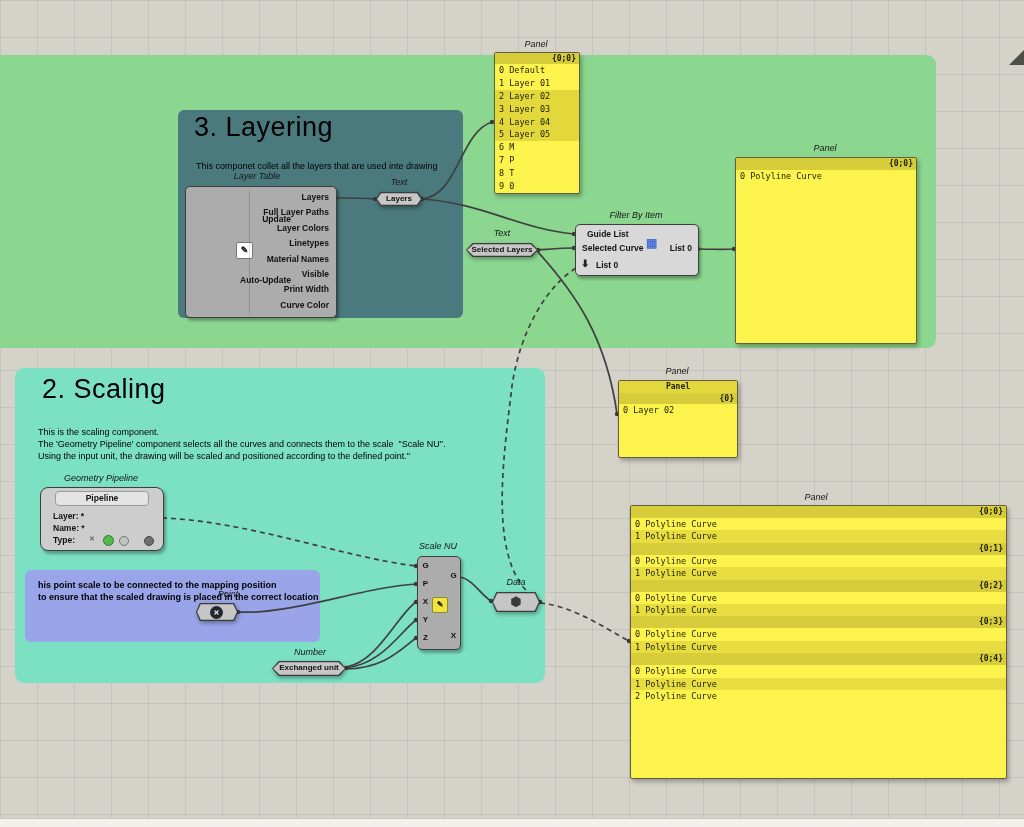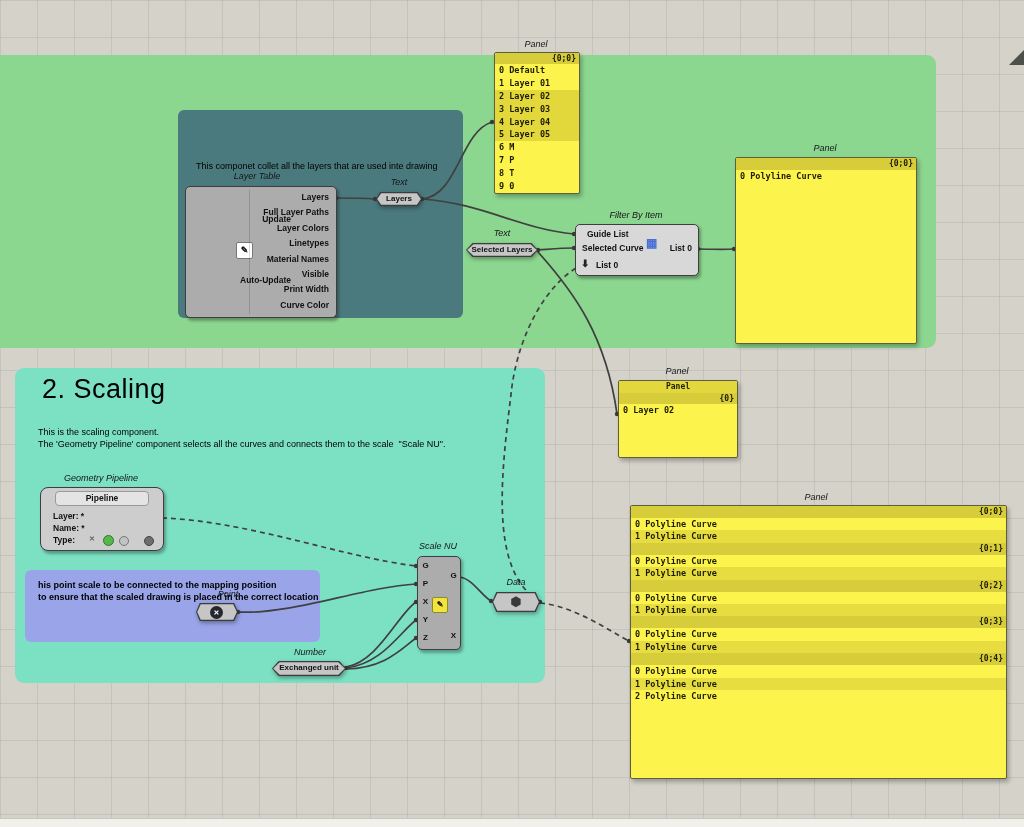--- a/index.html
+++ b/index.html
@@ -12,21 +12,21 @@
   .grp{position:absolute;border-radius:9px;}
   .big-title{position:absolute;font-size:27px;color:#000;letter-spacing:.5px;}
   .desc{position:absolute;font-size:9px;color:#000;line-height:12px;white-space:pre;}
   .lbl{position:absolute;font-style:italic;font-size:9px;color:#151515;transform:translateX(-50%);white-space:nowrap;}
   svg.wires{position:absolute;left:0;top:0;}
   .comp{position:absolute;background:#ACACAC;border:1.5px solid #3E3E3E;border-radius:5px;
         box-shadow:2px 2.5px 3px rgba(0,0,0,.3);font-size:8.5px;font-weight:bold;color:#111;}
   .panel{position:absolute;background:#FCF34C;border:1px solid #5f5f3f;border-radius:2px;
         box-shadow:2px 3px 4px rgba(0,0,0,.28);font-family:"DejaVu Sans Mono",monospace;color:#1c1c00;overflow:hidden;}
   .ph{height:11px;line-height:11px;background:#D7CD3A;font-size:8px;font-weight:bold;text-align:right;padding-right:3px;}
-  .pr{font-size:8.5px;font-weight:bold;padding-left:4px;white-space:pre;overflow:hidden;}
+  .pr{font-size:8.5px;font-weight:normal;padding-left:4px;white-space:pre;overflow:hidden;}
   .p-top .pr{height:12.9px;line-height:12.9px;}
   .p-big .pr,.p-small .pr{height:13px;line-height:13px;}
   .p-res .ph{height:12px;line-height:12px;}
   .p-res .pr{height:12.4px;line-height:12.4px;}
   .hl{background:#E2D83C;}
   .odd{background:#E7DD41;}
   .pname{height:12px;line-height:12px;background:#E2D83D;font-size:8px;font-weight:bold;text-align:center;}
   .capsule{position:absolute;filter:drop-shadow(1.5px 2px 2px rgba(0,0,0,.35));}
   .cap-o,.cap-i{position:absolute;clip-path:polygon(0% 50%,9% 0%,91% 0%,100% 50%,91% 100%,9% 100%);}
   .cap-o{inset:0;background:#3C3C3C;}
@@ -41,25 +41,27 @@
 </head>
 <body>
 
 <div id="canvas">
 
   <div class="grp" style="left:-14px;top:55px;width:950px;height:293px;background:#8CD790;"></div>
   <div class="grp" style="left:178px;top:110px;width:285px;height:208px;background:#4A7A7D;border-radius:6px;"></div>
   <div class="grp" style="left:15px;top:368px;width:530px;height:315px;background:#7CE0C3;"></div>
   <div class="grp" style="left:25px;top:570px;width:295px;height:72px;background:#9AA5E9;border-radius:6px;"></div>
 
+  <div class="big-title" style="left:194px;top:112px;">3. Layering</div>
   <div class="desc" style="left:196px;top:160px;">This componet collet all the layers that are used inte drawing</div>
 
   <div class="big-title" style="left:42px;top:374px;">2. Scaling</div>
   <div class="desc" style="left:38px;top:426px;">This is the scaling component.</div>
   <div class="desc" style="left:38px;top:438px;">The 'Geometry Pipeline' component selects all the curves and connects them to the scale  "Scale NU".</div>
+  <div class="desc" style="left:38px;top:450px;">Using the input unit, the drawing will be scaled and positioned according to the defined point."</div>
 
   <div class="desc" style="left:38px;top:579px;font-weight:bold;">his point scale to be connected to the mapping position</div>
   <div class="desc" style="left:38px;top:591px;font-weight:bold;">to ensure that the scaled drawing is placed in the correct location</div>
 
   <svg class="wires" width="1024" height="827">
     <g fill="none" stroke="#404040" stroke-width="1.7">
       <path d="M336,198 C350,198 362,198 375,199"></path>
       <path d="M422,199 C458,196 460,132 492,122"></path>
       <path d="M422,199 C482,203 520,229 574,234"></path>
       <path d="M538,250 C552,249 562,248 574,248"></path>

